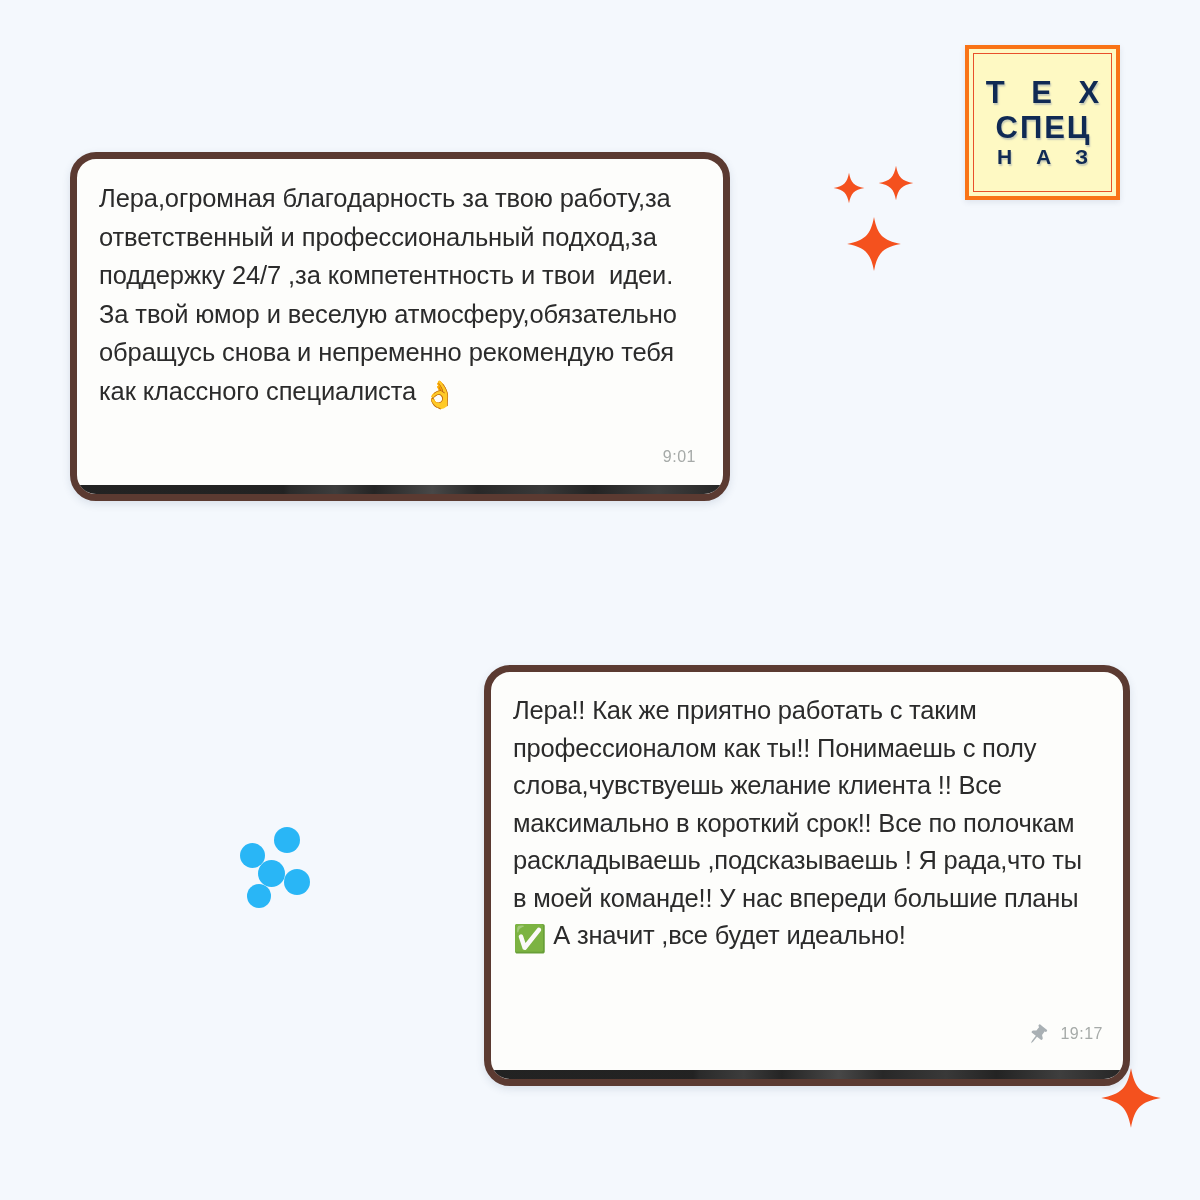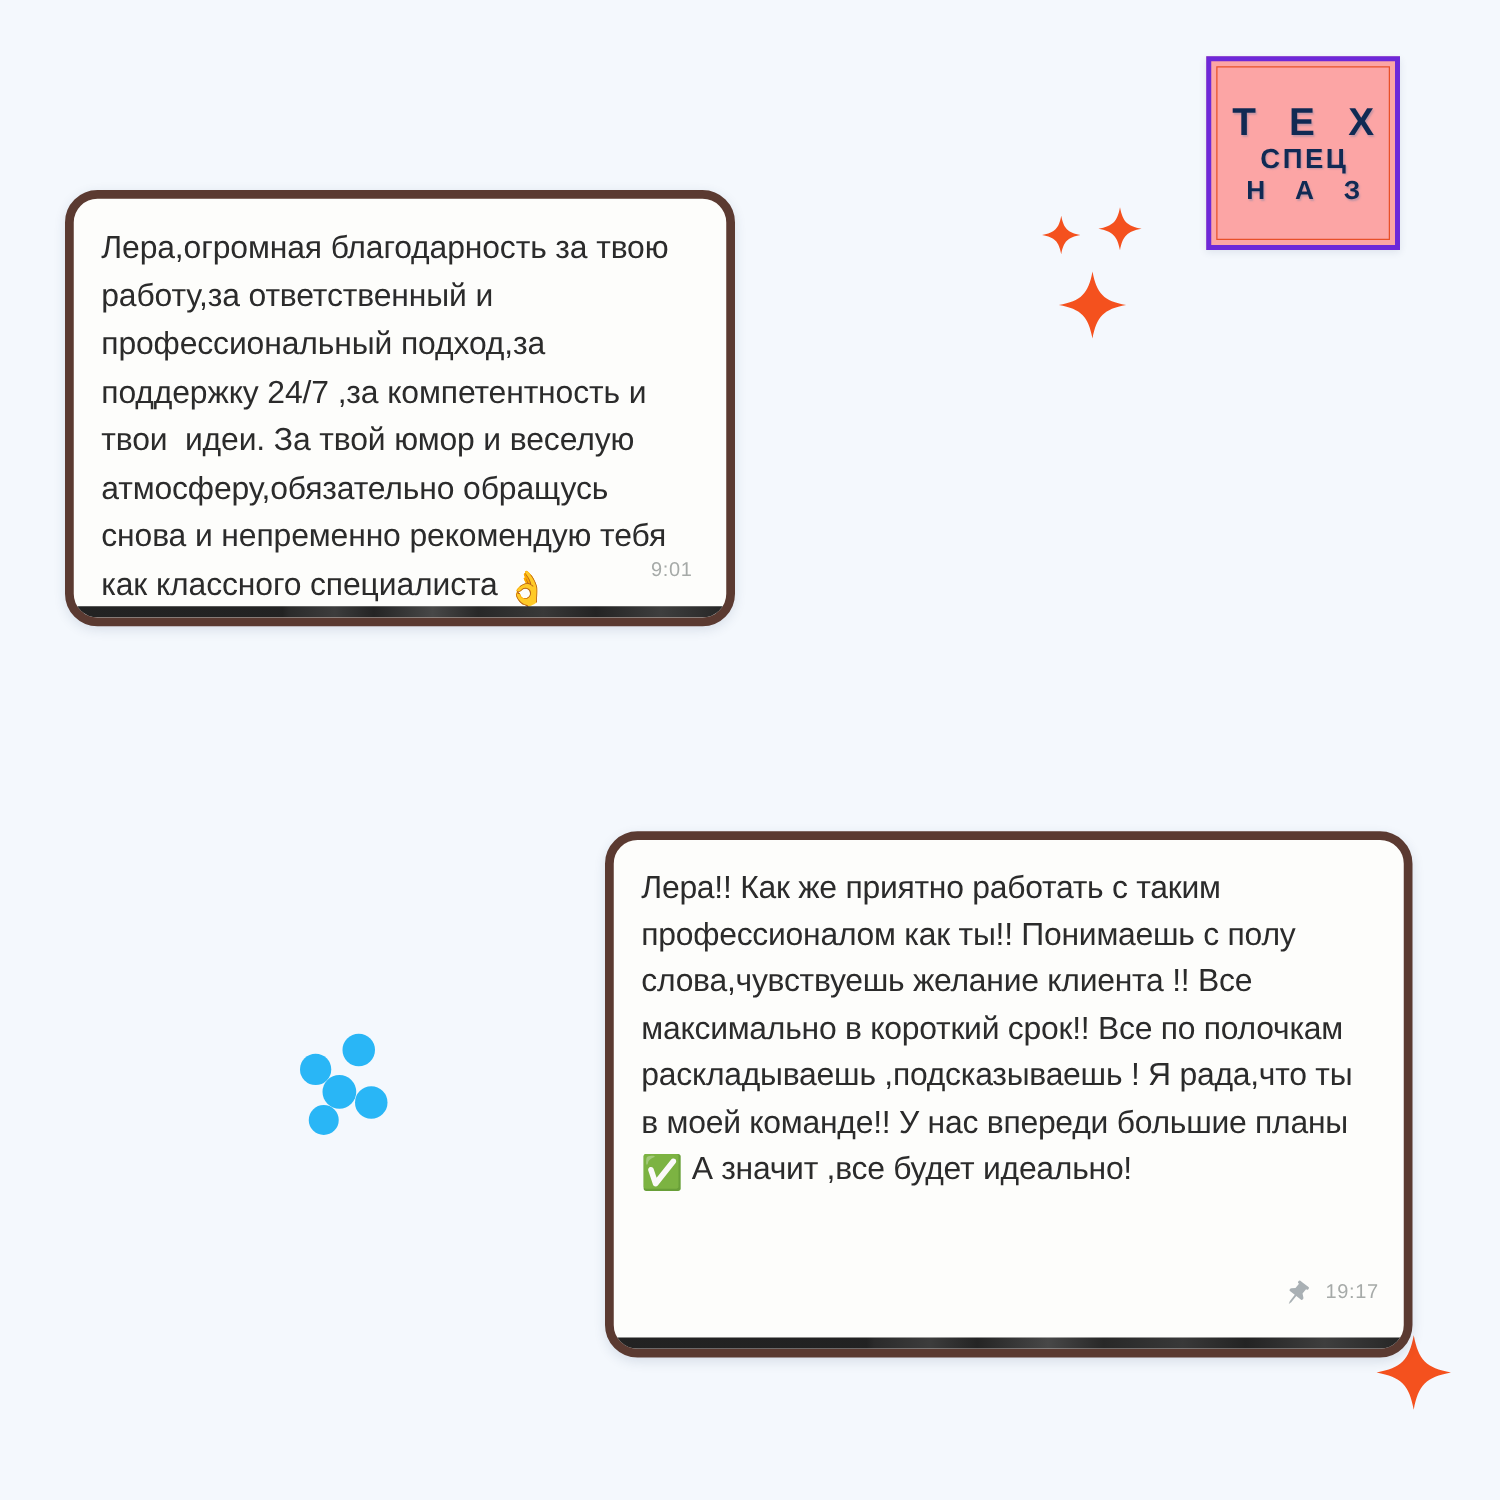--- a/index.html
+++ b/index.html
@@ -22,22 +22,22 @@
     background: #f4f8fd;
   }
 
   
   .logo-box {
     position: absolute;
     left: 965px;
     top: 45px;
     width: 155px;
     height: 155px;
-    background: #fca5a5;
-    border: 4px solid #6d28d9;
+    background: #fef9c3;
+    border: 4px solid #f97316;
     box-sizing: border-box;
     box-shadow: 0 2px 6px rgba(30,50,90,0.10);
   }
   .logo-inner {
     position: absolute;
     left: 4px;
     top: 4px;
     right: 4px;
     bottom: 4px;
     border: 1.5px solid #e8502a;
@@ -50,21 +50,21 @@
   .logo-line {
     color: #102a54;
     font-family: "Liberation Sans", sans-serif;
     font-weight: 700;
     line-height: 1.02;
     text-align: center;
     text-shadow: 1px 1.5px 1.5px rgba(100,120,160,0.35);
     white-space: nowrap;
   }
   .logo-l1 { font-size: 31px; letter-spacing: 9px; margin-left: 9px; margin-bottom: 3px; }
-  .logo-l2 { font-size: 22px; letter-spacing: 2px; margin-left: 2px; margin-bottom: 3px; }
+  .logo-l2 { font-size: 31px; letter-spacing: 2px; margin-left: 2px; margin-bottom: 3px; }
   .logo-l3 { font-size: 21px; letter-spacing: 9px; margin-left: 9px; }
 
   
   .bubble {
     position: absolute;
     background: #fdfdfb;
     border: 7px solid #5b3a31;
     border-radius: 26px;
     box-sizing: border-box;
     box-shadow: 0 3px 9px rgba(40,60,100,0.13);
@@ -102,23 +102,23 @@
     align-items: center;
     gap: 9px;
     color: #a6aaa8;
     font-size: 16px;
     letter-spacing: 0.5px;
     font-family: "Liberation Sans", sans-serif;
   }
 
   
   #bubble-incoming {
-    left: 52px;
+    left: 70px;
     top: 152px;
-    width: 536px;
+    width: 660px;
     height: 349px;
   }
   #bubble-incoming .msg-text {
     font-size: 25.5px;
     line-height: 38.5px;
     letter-spacing: -0.1px;
   }
   #bubble-incoming .meta {
     right: 27px;
     bottom: 28px;

